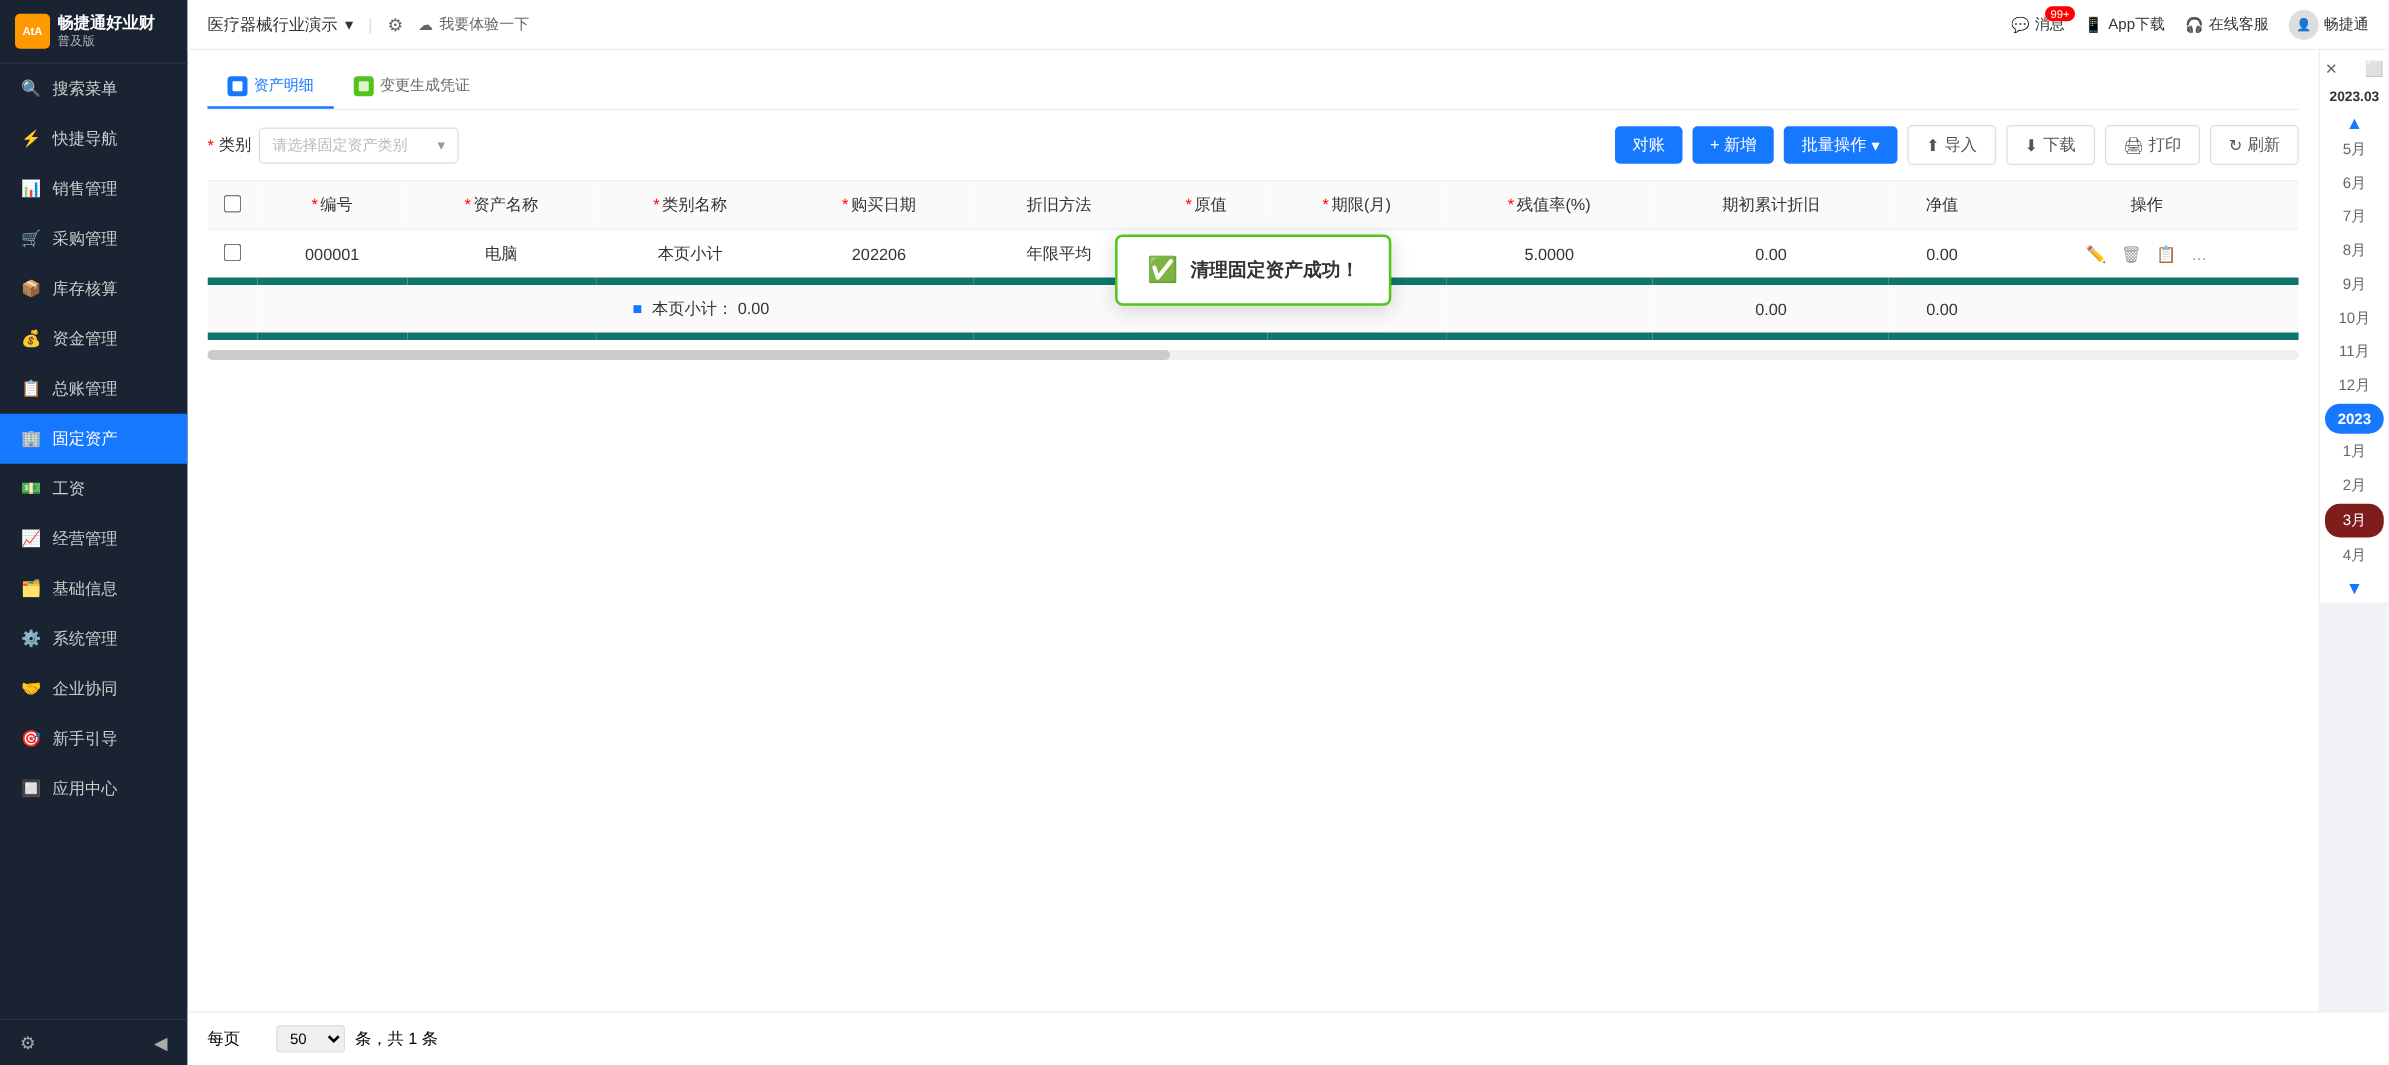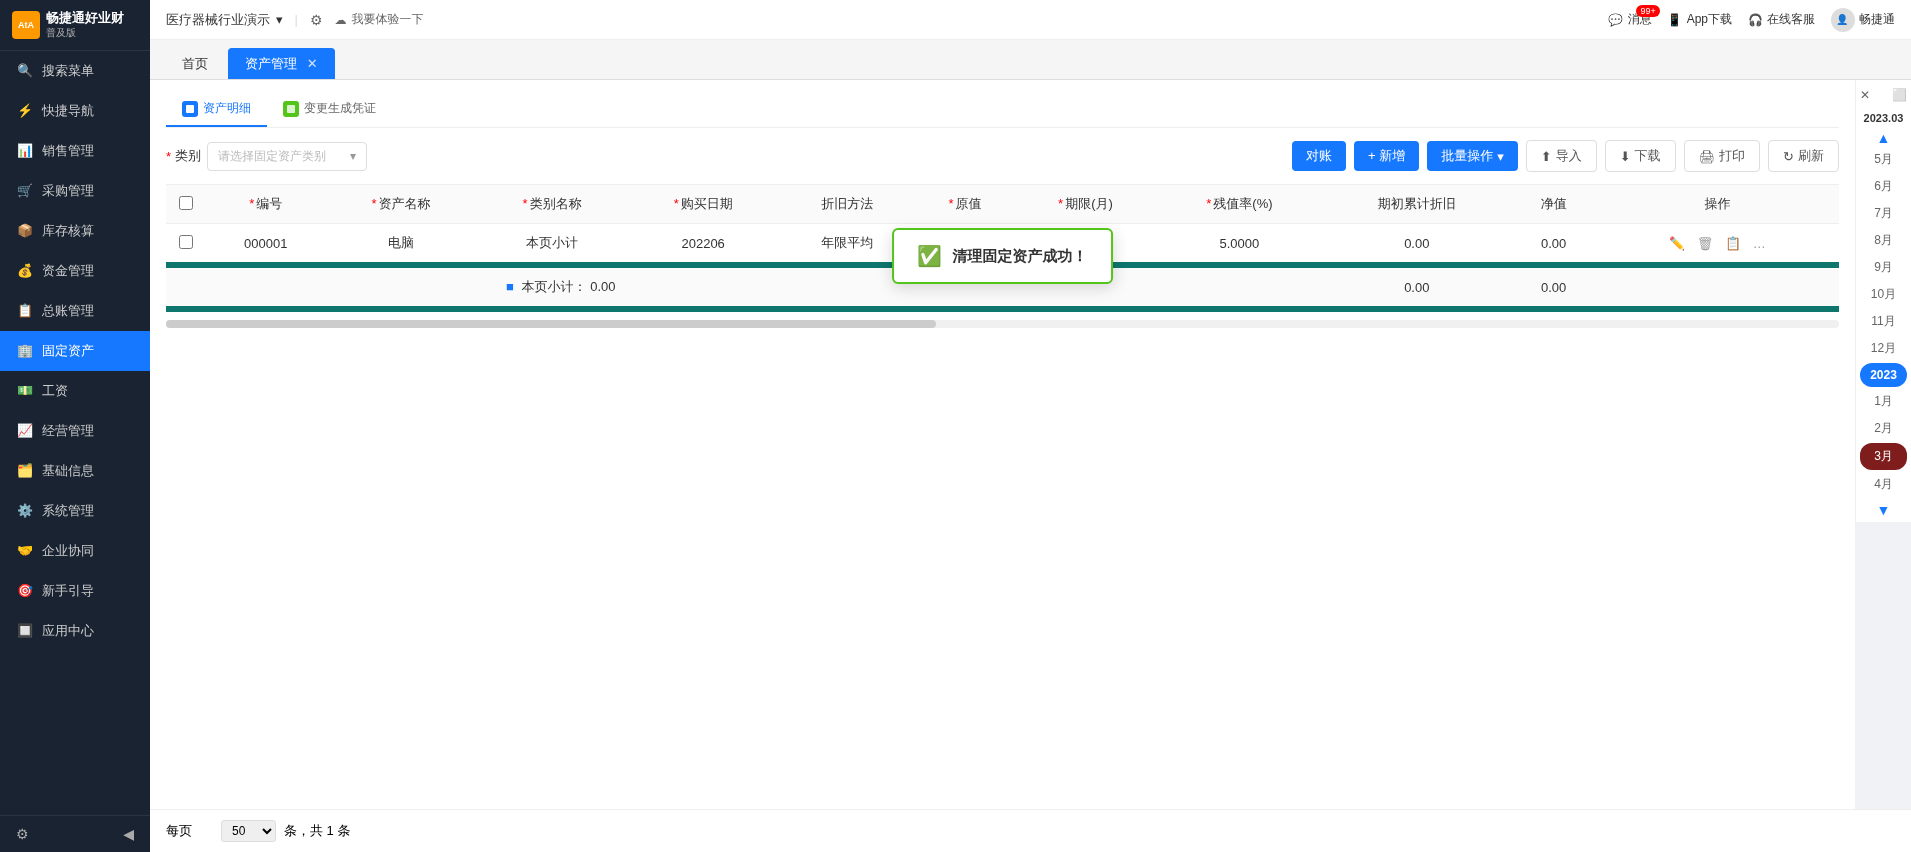--- a/index.html
+++ b/index.html
@@ -400,29 +400,20 @@
         <span>🎧</span>
         <span>在线客服</span>
       </div>
       <div class="topbar-badge-wrap">
         <div class="topbar-avatar">👤</div>
         <span>畅捷通</span>
       </div>
     </div>
   </div>
 
-  <div class="tabbar">
-    <div class="tab tab-home">
-      <span>首页</span>
-    </div>
-    <div class="tab active">
-      <span>资产管理</span>
-      <span class="tab-close">✕</span>
-    </div>
-  </div>
 
   <div class="content-area">
     <div class="content-main">
 
       <div class="sub-tabs">
         <div class="sub-tab active">
           <div class="sub-tab-icon">
             <svg width="10" height="10" viewBox="0 0 10 10">
                 <rect x="1" y="1" width="8" height="8" rx="1" fill="white"></rect>
               </svg>

